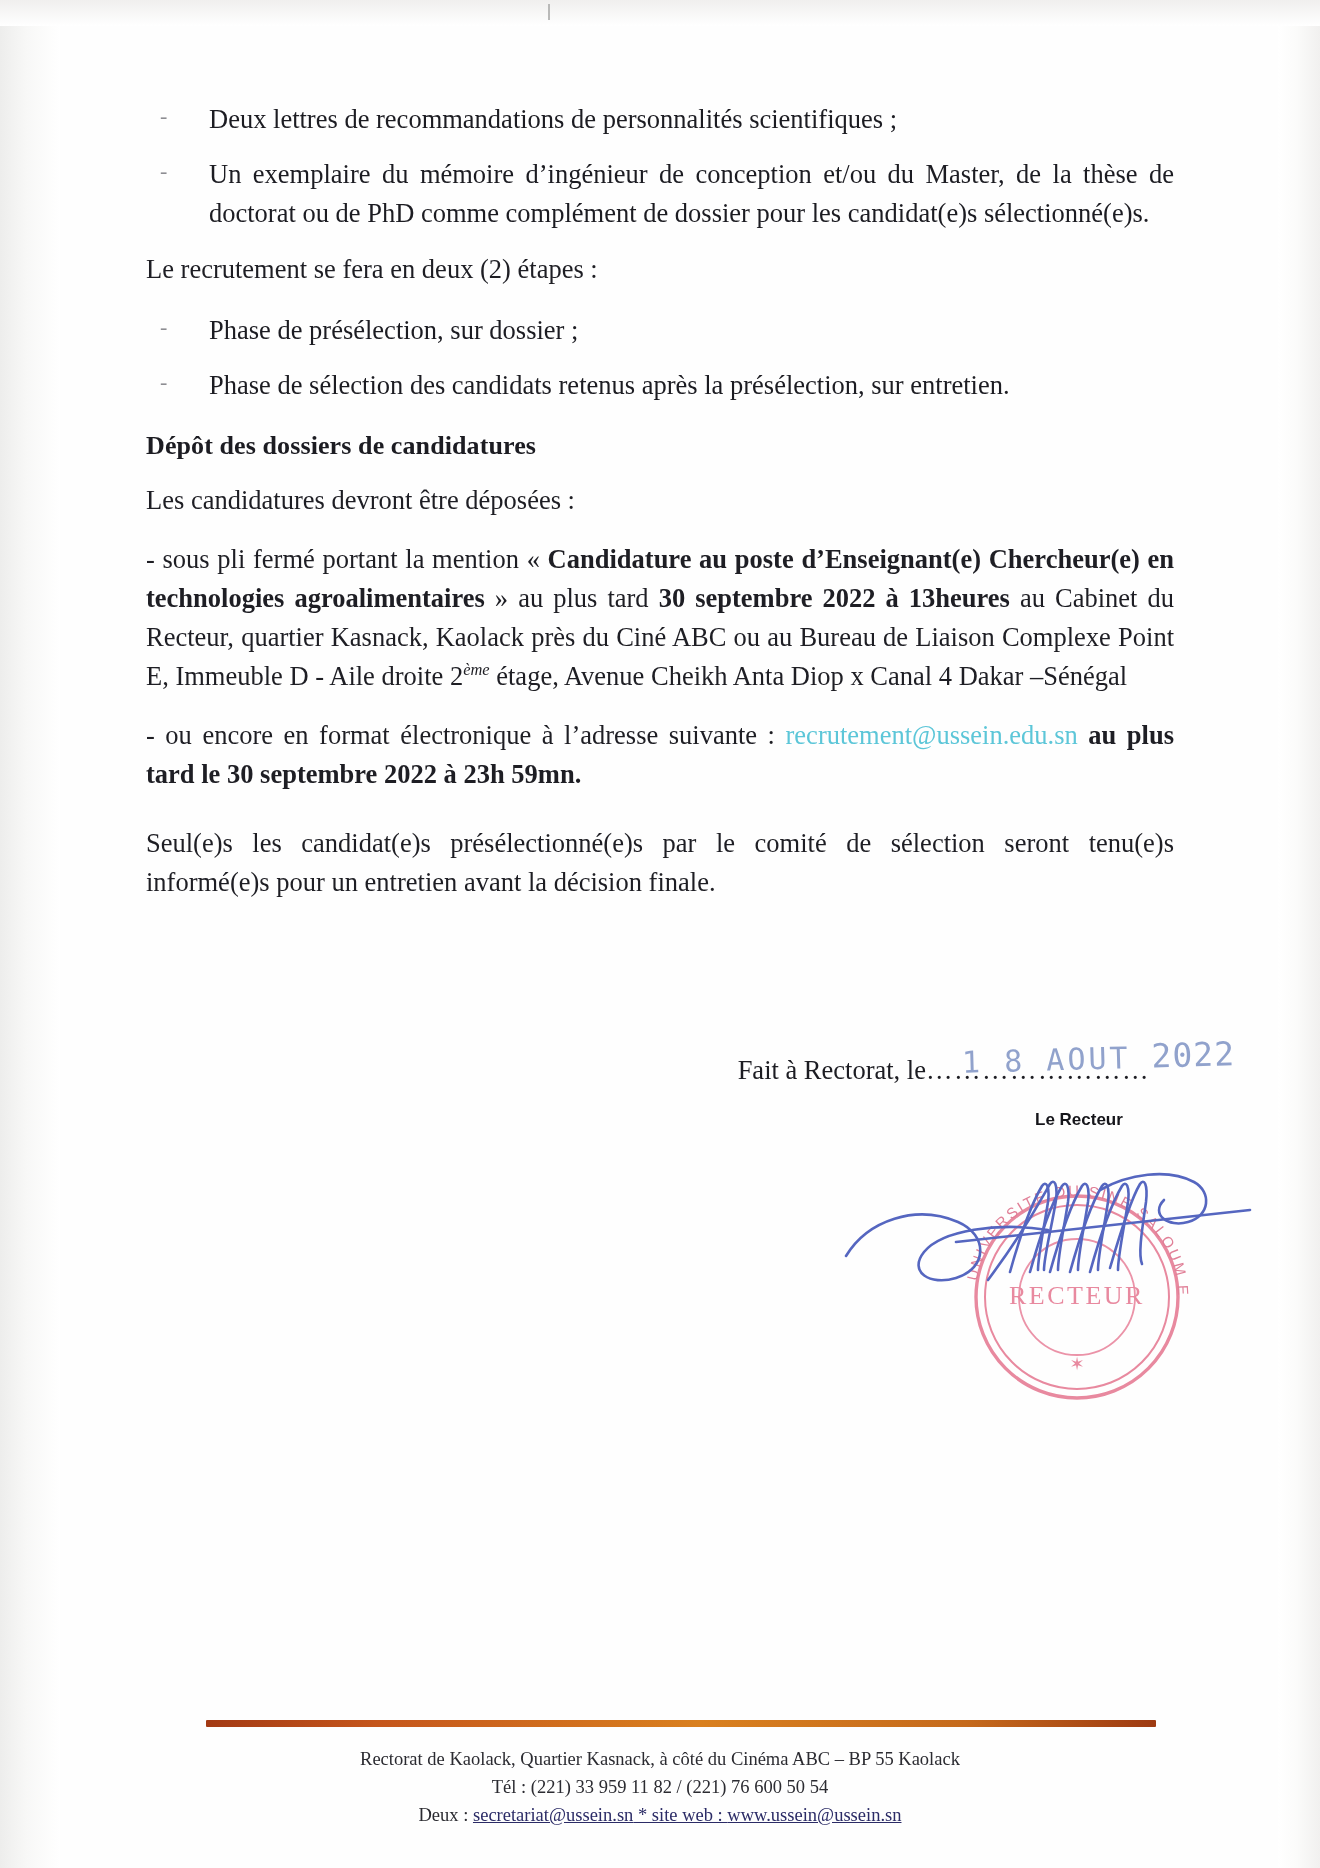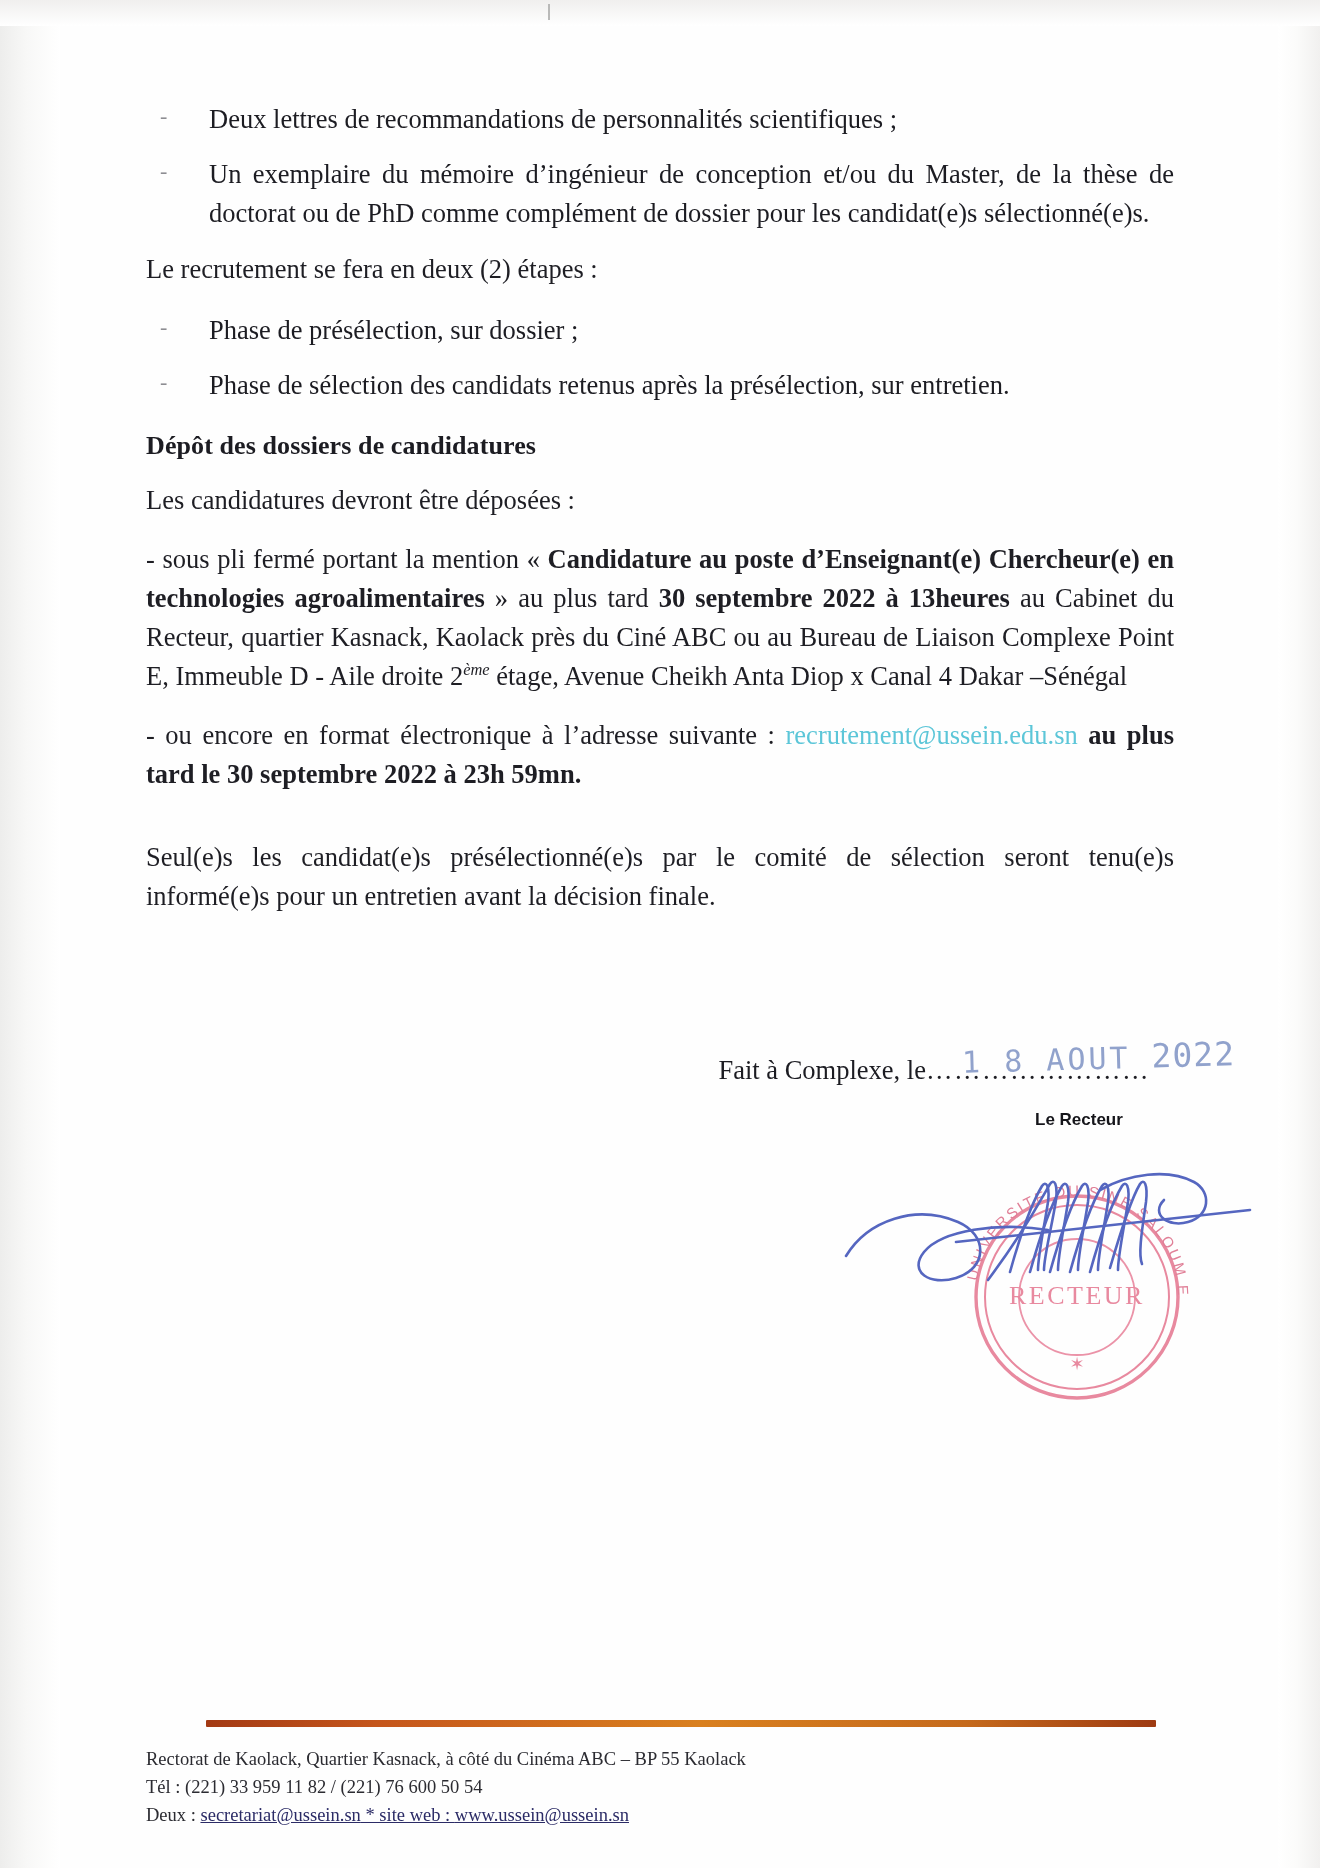--- a/index.html
+++ b/index.html
@@ -175,21 +175,21 @@
     width: 950px;
     height: 7px;
     background: linear-gradient(to right, #a33a14 0%, #c5561c 18%, #d9801f 52%, #c56a1c 80%, #9e3a12 100%);
     border-radius: 1px;
   }
   .footer {
     position: absolute;
     left: 146px;
     top: 1745px;
     width: 1028px;
-    text-align: left;
+    text-align: center;
     font-size: 18.5px;
     line-height: 1.52;
     color: #2b2b31;
   }
   .footer a, .footer .flink {
     color: #2b2b66;
     text-decoration: underline;
   }
 </style>
 </head>
@@ -230,26 +230,26 @@
     </ul>
 
     <div class="heading">Dépôt des dossiers de candidatures</div>
 
     <p class="body-text">Les candidatures devront être déposées :</p>
 
     <p class="body-text para"><span>- sous pli fermé portant la mention « </span><b>Candidature au poste d’Enseignant(e) Chercheur(e) en technologies agroalimentaires</b><span> » au plus tard </span><b>30 septembre 2022 à 13heures</b><span> au Cabinet du Recteur, quartier Kasnack, Kaolack près du Ciné ABC ou au Bureau de Liaison  Complexe Point E, Immeuble D - Aile droite 2</span><sup class="ord">ème</sup><span> étage, Avenue Cheikh Anta Diop x Canal 4 Dakar –Sénégal</span></p>
 
     <p class="body-text para"><span>- ou encore en format électronique à l’adresse suivante : </span><span class="email-link">recrutement@ussein.edu.sn</span> <b>au plus tard le 30 septembre 2022 à 23h 59mn.</b></p>
 
-    <p class="body-text para" style="margin-top:44px;"> Seul(e)s les candidat(e)s présélectionné(e)s par le comité de sélection seront tenu(e)s informé(e)s pour un entretien avant la décision finale.</p>
+    <p class="body-text para" style="margin-top:30px;"> Seul(e)s les candidat(e)s présélectionné(e)s par le comité de sélection seront tenu(e)s informé(e)s pour un entretien avant la décision finale.</p>
 
   </div>
 
   <div class="sign-block">
-    <div class="fait-line"><span>Fait à Complexe, le</span><span class="dotted">……………………</span></div>
+    <div class="fait-line"><span>Fait à Rectorat, le</span><span class="dotted">……………………</span></div>
   </div>
 
   <div class="date-stamp">
     <span>1 8</span>
     <span>AOUT</span>
     <span class="yr">2022</span>
   </div>
 
   <div class="recteur-label">Le Recteur</div>
 

